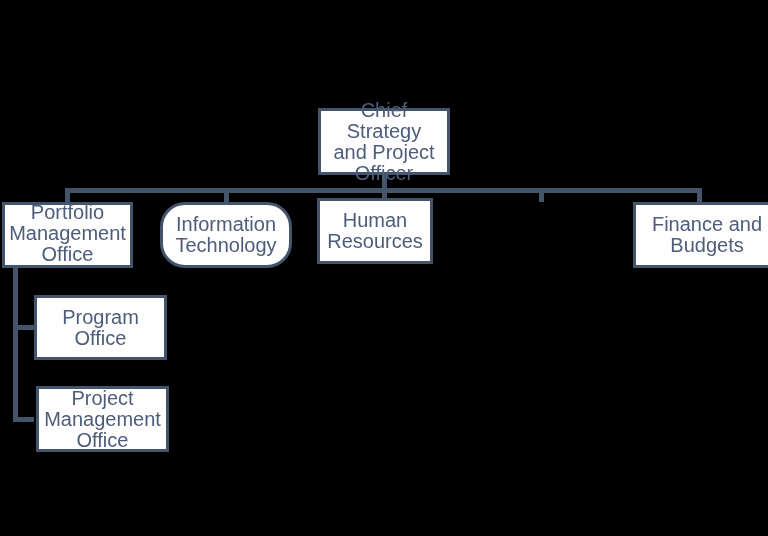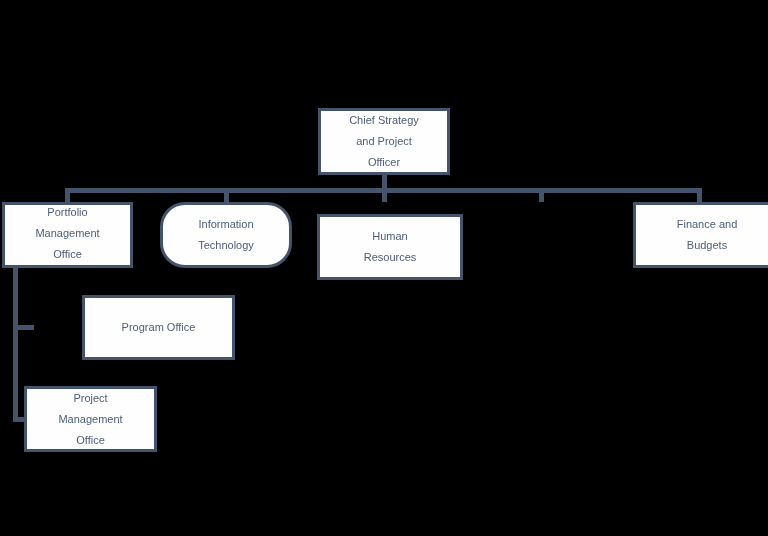--- a/index.html
+++ b/index.html
@@ -22,21 +22,21 @@
   }
   .node {
     position: absolute;
     background: var(--box-fill);
     border: 3px solid var(--line-color);
     display: flex;
     align-items: center;
     justify-content: center;
     text-align: center;
     color: var(--text-color);
-    font-size: 11px;
+    font-size: 20px;
     line-height: 21px;
     white-space: pre-line;
   }
   .conn {
     position: absolute;
     background: var(--line-color);
   }
 </style>
 </head>
 <body>
@@ -64,34 +64,34 @@
     <span>Portfolio
 Management
 Office</span>
   </div>
 
   <div class="node" style="left:160px; top:202px; width:132px; height:66px;border-radius:25px;">
     <span>Information
 Technology</span>
   </div>
 
-  <div class="node" style="left:317px; top:214px; width:146px; height:66px;">
+  <div class="node" style="left:317px; top:198px; width:116px; height:66px;">
     <span>Human
 Resources</span>
   </div>
 
 
   <div class="node" style="left:633px; top:202px; width:148px; height:66px;">
     <span>Finance and
 Budgets</span>
   </div>
 
-  <div class="node" style="left:34px; top:295px; width:153px; height:65px;margin-left:48px;">
+  <div class="node" style="left:34px; top:295px; width:133px; height:65px;">
     <span>Program Office</span>
   </div>
 
-  <div class="node" style="left:24px; top:386px; width:133px; height:66px;">
+  <div class="node" style="left:36px; top:386px; width:133px; height:66px;">
     <span>Project
 Management
 Office</span>
   </div>
 
 </div>
 
 </body></html>

